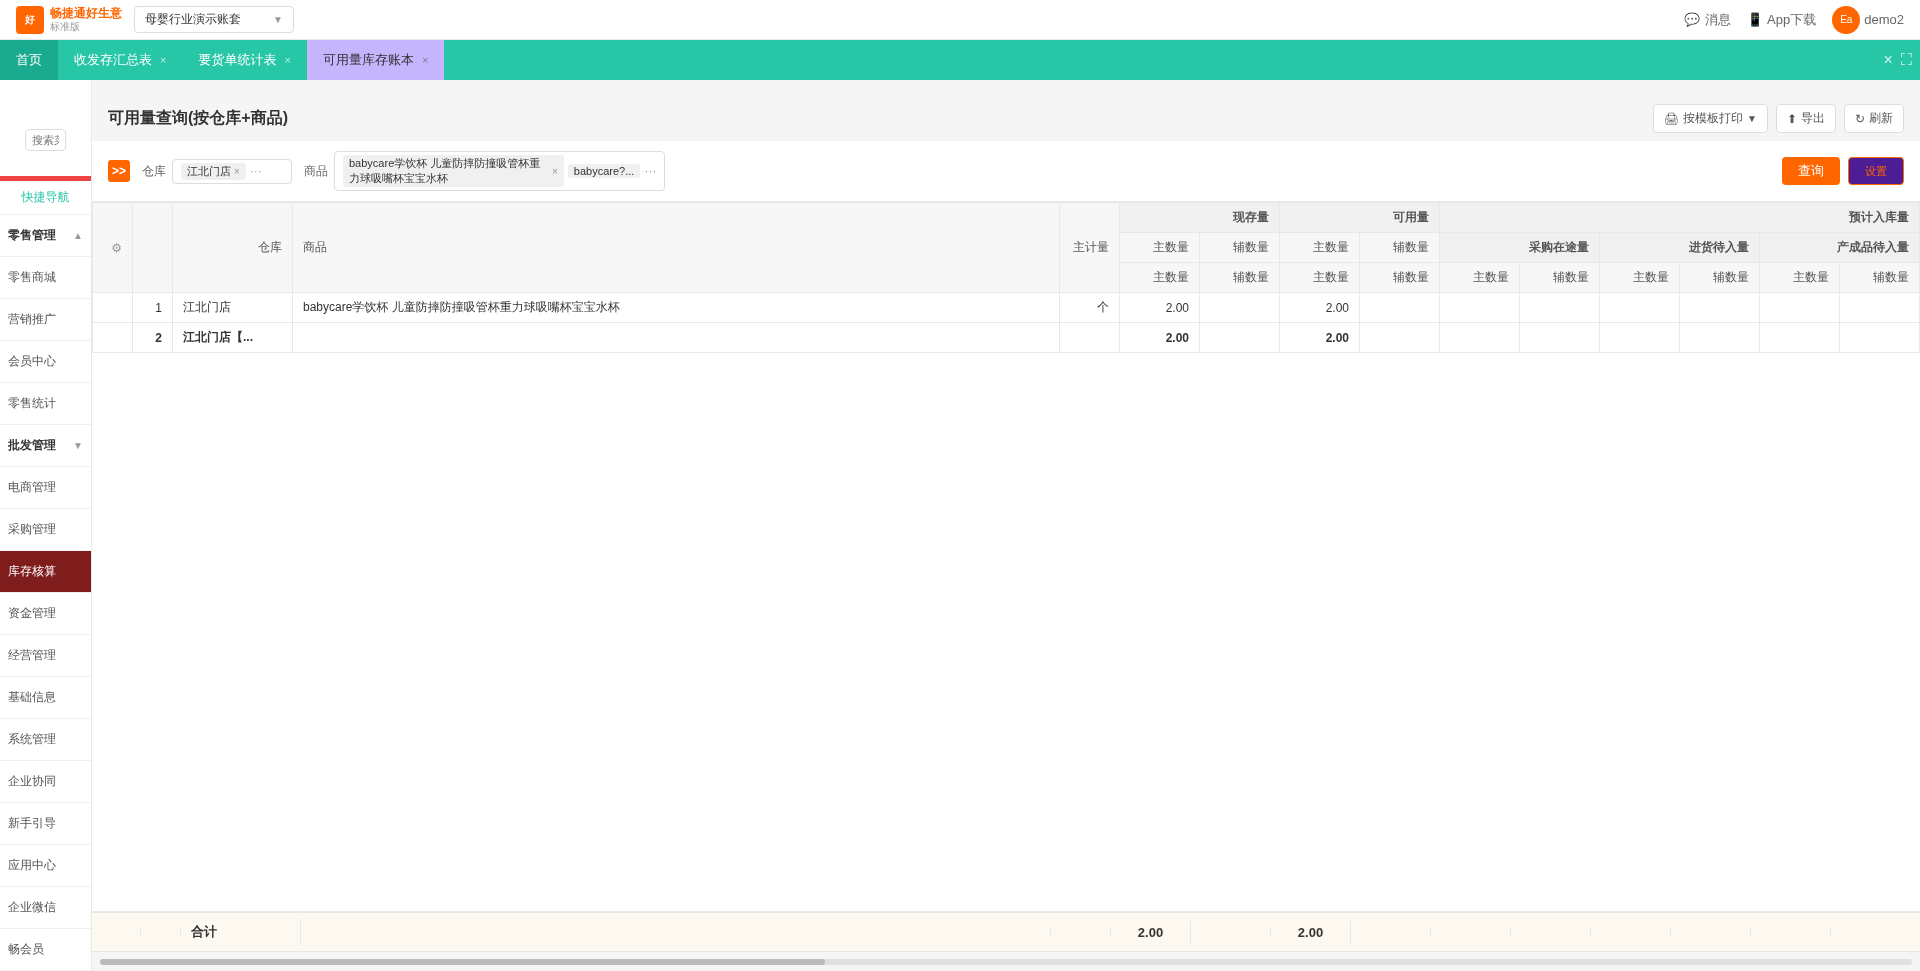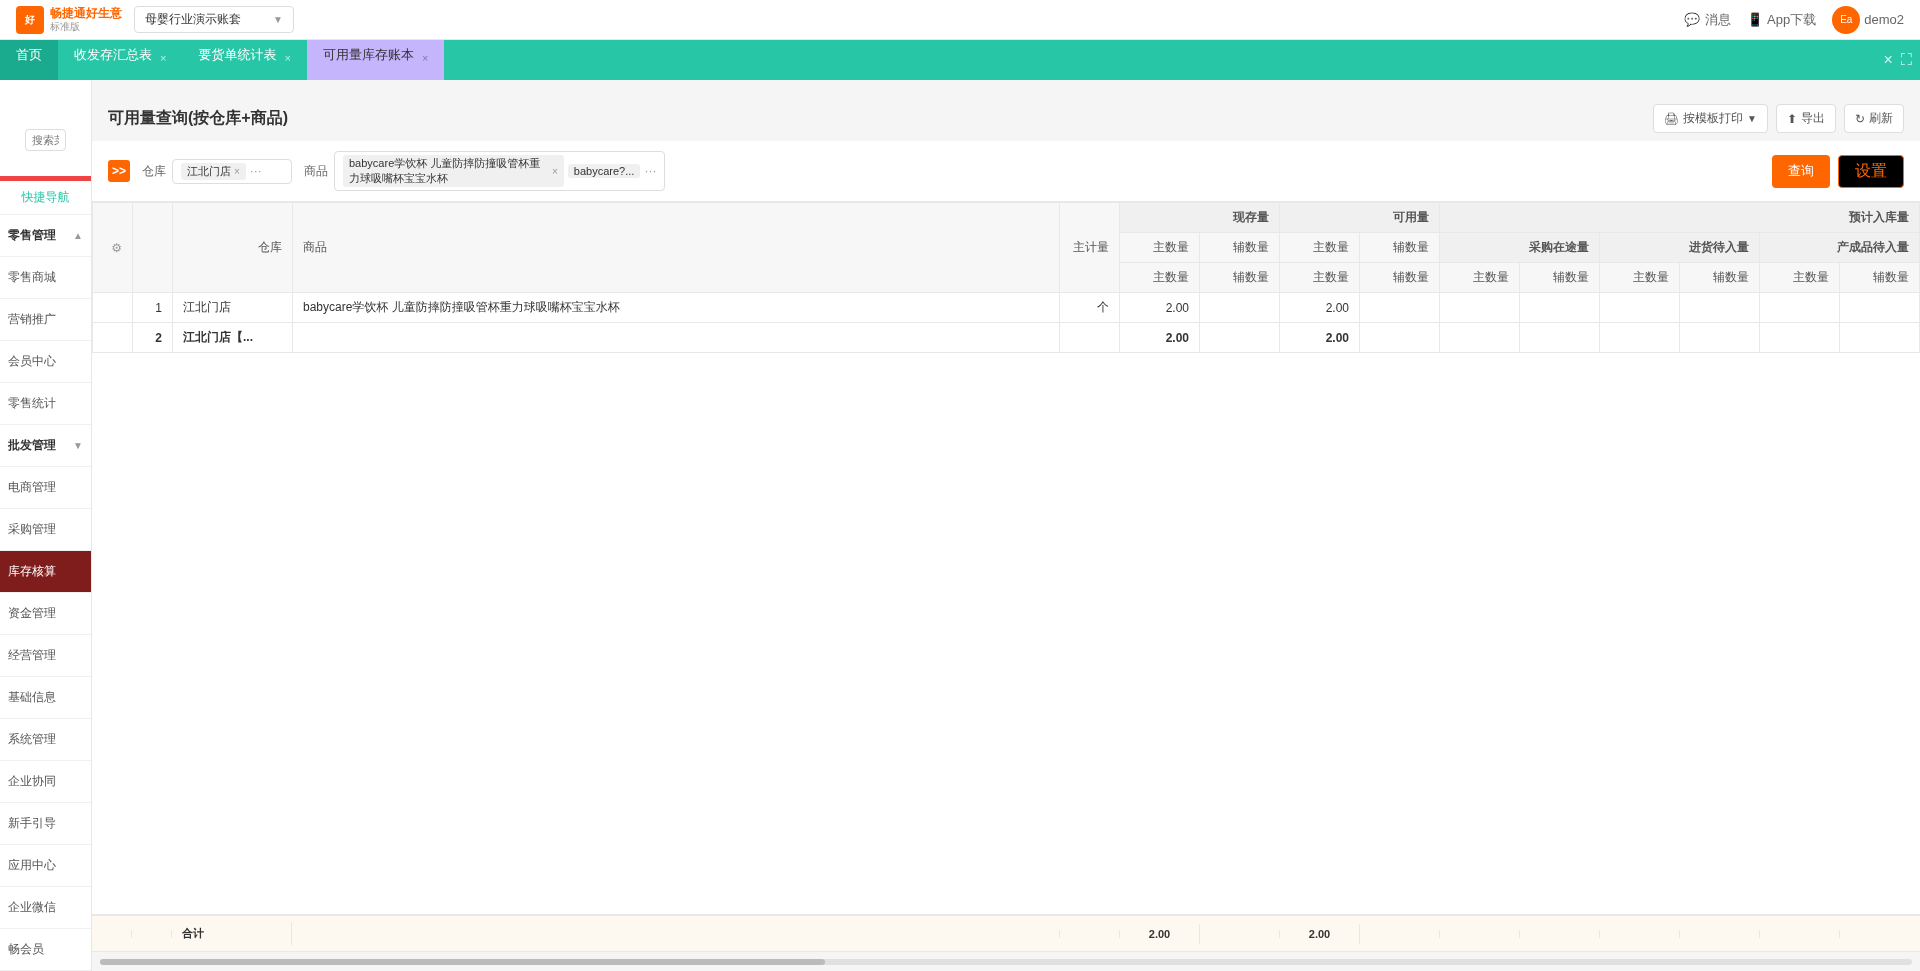--- a/index.html
+++ b/index.html
@@ -27,21 +27,21 @@
     .nav-bar {
       height: 40px;
       background: #26c6a6;
       display: flex;
       align-items: center;
       padding: 0 0 0 0;
     }
     .nav-tab {
       height: 40px;
       display: flex;
-      align-items: flex-end;
+      align-items: center;
       padding: 16px 16px;
       cursor: pointer;
       color: white;
       font-size: 13px;
       position: relative;
       white-space: nowrap;
     }
     .nav-tab.home { background: #1aaa8e; }
     .nav-tab.active { background: #c4b5fd; color: #333; }
     .nav-tab .close-btn { margin-left: 8px; font-size: 11px; opacity: 0.7; cursor: pointer; }
@@ -151,22 +151,22 @@
       background: #f0f0f0; padding: 1px 6px; border-radius: 3px; font-size: 11px;
     }
     .filter-tag .remove { cursor: pointer; color: #999; font-size: 10px; }
     .filter-ellipsis { color: #999; font-size: 12px; cursor: pointer; }
     .filter-actions { margin-left: auto; display: flex; gap: 8px; }
     .btn-query {
       padding: 5px 16px; background: #ff6600; color: white;
       border: none; border-radius: 4px; cursor: pointer; font-size: 13px;
     }
     .btn-settings {
-      padding: 5px 16px; background: #000000; color: #ff6600;
-      border: 1px solid #ff6600; border-radius: 4px; cursor: pointer; font-size: 16px;
+      padding: 5px 16px; background: #4c1d95; color: #ff6600;
+      border: 1px solid #ff6600; border-radius: 4px; cursor: pointer; font-size: 11px;
     }
 
     
     .table-container {
       flex: 1;
       overflow: auto;
       background: white;
       margin: 0;
     }
     table {
@@ -466,21 +466,21 @@
             <td></td>
             <td></td>
             <td></td>
             <td></td>
             <td></td>
           </tr>
         </tbody>
       </table>
     </div>
 
-    <div style="background:#fef9f0;border-top:2px solid #e8e8e8;display:flex;align-items:center;padding:6px 0;font-size:11px;font-weight:bold;flex-shrink:0;">
+    <div style="background:#fef9f0;border-top:2px solid #e8e8e8;display:flex;align-items:center;padding:6px 9px;font-size:13px;font-weight:bold;flex-shrink:0;">
       <div style="width:40px;text-align:center;border-right:1px solid #e8e8e8;padding:4px 0;"></div>
       <div style="width:40px;text-align:center;border-right:1px solid #e8e8e8;padding:4px 0;"></div>
       <div style="width:120px;padding:4px 10px;border-right:1px solid #e8e8e8;">合计</div>
       <div style="flex:1;padding:4px 10px;border-right:1px solid #e8e8e8;"></div>
       <div style="width:60px;text-align:center;border-right:1px solid #e8e8e8;padding:4px 0;"></div>
       <div style="width:80px;text-align:center;border-right:1px solid #e8e8e8;padding:4px 0;">2.00</div>
       <div style="width:80px;text-align:center;border-right:1px solid #e8e8e8;padding:4px 0;"></div>
       <div style="width:80px;text-align:center;border-right:1px solid #e8e8e8;padding:4px 0;">2.00</div>
       <div style="width:80px;text-align:center;border-right:1px solid #e8e8e8;padding:4px 0;"></div>
       <div style="width:80px;text-align:center;border-right:1px solid #e8e8e8;padding:4px 0;"></div>

